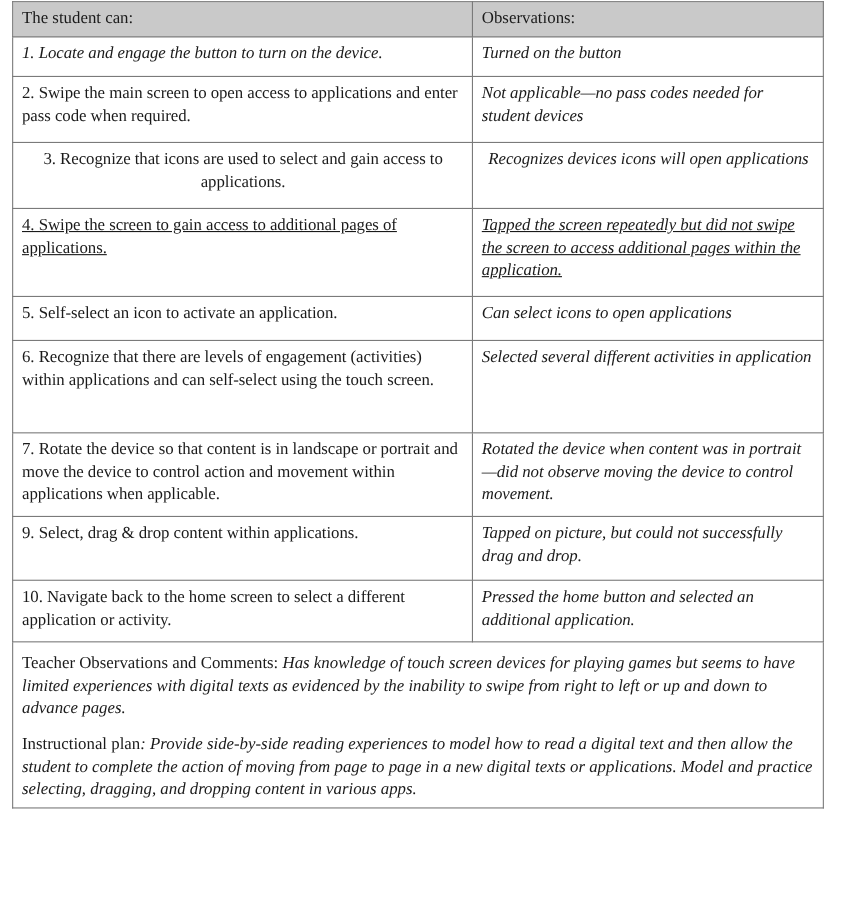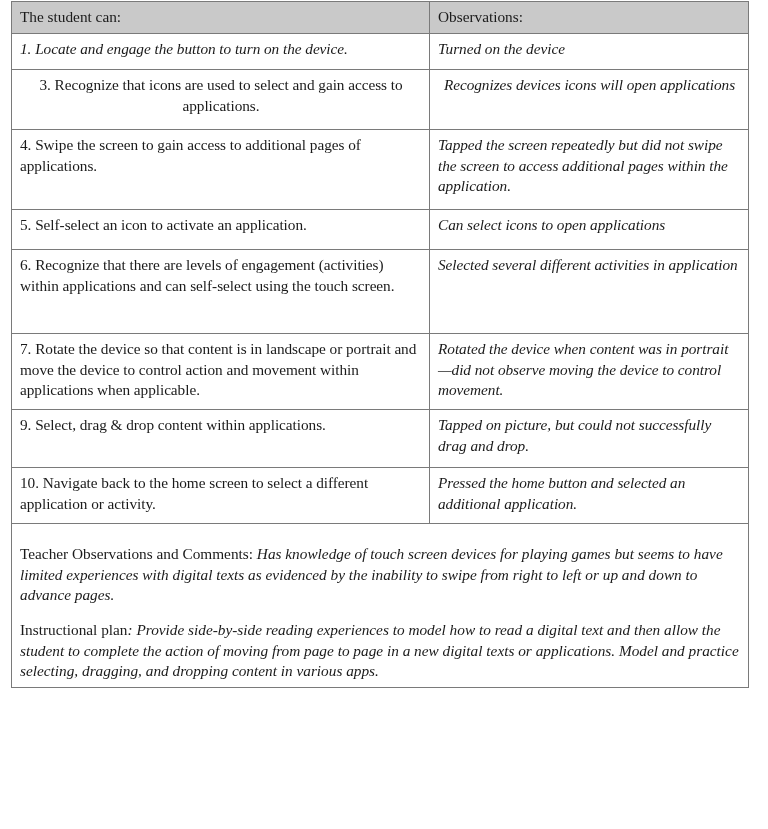--- a/index.html
+++ b/index.html
@@ -61,35 +61,35 @@
   td.obs-cell {
     font-style: italic;
     padding-left: 11px;
     letter-spacing: -0.05px;
   }
 
   
   tr.r1 td { height: 36px; font-style: italic; }
   tr.r2 td { height: 60px; }
   tr.r3 td { height: 60px; text-align: center; }
-  tr.r4 td { height: 80px; }
+  tr.r4 td { height: 80px; text-decoration: underline; }
   tr.r5 td { height: 40px; margin-top: 27px; }
   tr.r6 td { height: 84px; margin-top: 31px; }
   tr.r7 td { height: 76px; }
   tr.r8 td { height: 56px; }
   tr.r9 td { height: 58px; }
   tr.r10 td { height: 56px; }
 
   td.notes-cell {
     padding: 8px 10px 12px 9px;
     font-size: 15.3px;
     line-height: 1.4;
   }
   td.notes-cell p {
-    margin: 15px 0 13px 0;
+    margin: 4px 0 13px 0;
   }
   td.notes-cell p:last-child {
     margin-bottom: 0;
   }
   .lbl {
     font-style: normal;
   }
   .val {
     font-style: italic;
   }
@@ -105,21 +105,25 @@
     </colgroup>
     <thead>
       <tr>
         <th>The student can:</th>
         <th>Observations:</th>
       </tr>
     </thead>
     <tbody>
       <tr class="r1">
         <td class="can-cell">1. Locate and engage the button to turn on the device.</td>
-        <td class="obs-cell">Turned on the device</td>
+        <td class="obs-cell">Turned on the button</td>
+      </tr>
+      <tr class="r2">
+        <td class="can-cell">2. Swipe the main screen to open access to applications and enter pass code when required.</td>
+        <td class="obs-cell">Not applicable—no pass codes needed for student devices</td>
       </tr>
       <tr class="r3">
         <td class="can-cell">3. Recognize that icons are used to select and gain access to applications.</td>
         <td class="obs-cell">Recognizes devices icons will open applications</td>
       </tr>
       <tr class="r4">
         <td class="can-cell">4. Swipe the screen to gain access to additional pages of applications.</td>
         <td class="obs-cell">Tapped the screen repeatedly but did not swipe the screen to access additional pages within the application.</td>
       </tr>
       <tr class="r5">

